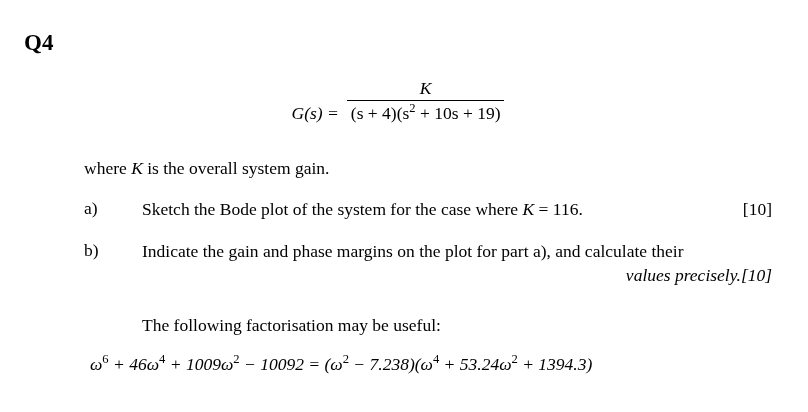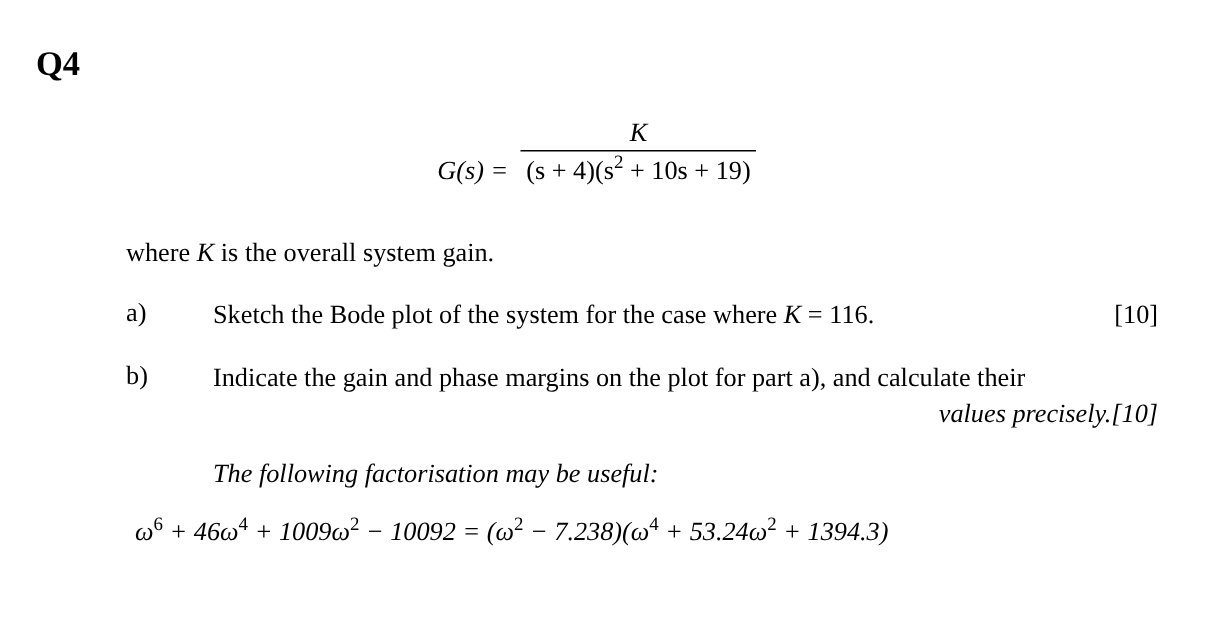--- a/index.html
+++ b/index.html
@@ -98,24 +98,23 @@
   .marks {
     float: right;
     margin-left: 14px;
     font-size: 17.5px;
   }
   .marks-right {
     text-align: right;
     font-size: 17.5px;
   }
   .note {
-    margin-top: 18px;
+    margin-top: 28px;
     margin-left: 118px;
     font-size: 17.5px;
-    font-style: italic;
   }
   .factor {
     margin-top: 18px;
     margin-left: 66px;
     font-size: 17.5px;
     font-style: italic;
     white-space: nowrap;
   }
   .factor .rm { font-style: normal; }
   .clear { clear: both; }

